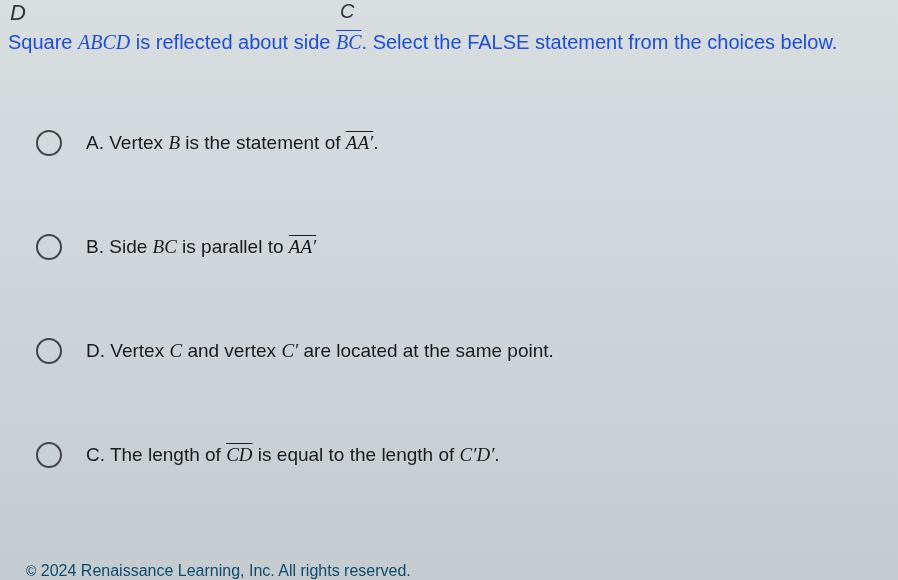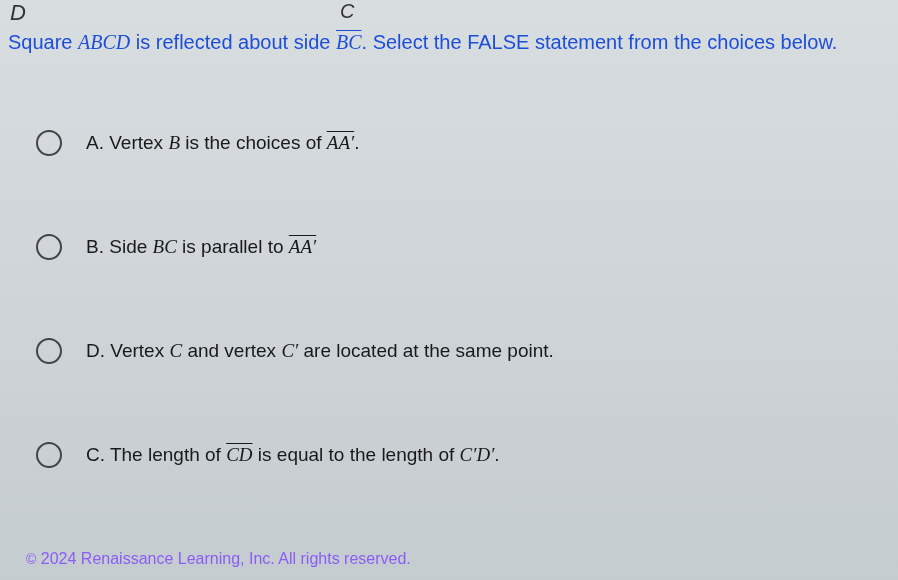--- a/index.html
+++ b/index.html
@@ -75,45 +75,45 @@
     }
     .option-letter {
       font-weight: normal;
     }
     .math-italic {
       font-style: italic;
       font-family: 'Times New Roman', serif;
     }
     .copyright {
       position: absolute;
-      bottom: 12px;
+      bottom: 0;
       left: 26px;
       font-size: 16px;
-      color: #8b5cf6;
+      color: #0c4a6e;
     }
     .copy-symbol {
       font-size: 14px;
     }
   </style>
 </head>
 <body>
 
 <div class="top-fragment">D</div>
 <div class="top-fragment-right">C</div>
 
 <div class="question-text">
   <span>Square </span><span class="math-var">ABCD</span><span> is reflected about side </span><span class="math-var overline">BC</span><span>. Select the FALSE statement from the choices below.</span>
 </div>
 
 <div class="options">
 
   <div class="option">
     <div class="radio-circle"></div>
     <div class="option-text">
-      <span class="option-letter">A.</span><span> Vertex </span><span class="math-italic">B</span><span> is the choices of </span><span class="math-italic overline"><span>AA</span><span>′</span></span><span>.</span>
+      <span class="option-letter">A.</span><span> Vertex </span><span class="math-italic">B</span><span> is the statement of </span><span class="math-italic overline"><span>AA</span><span>′</span></span><span>.</span>
     </div>
   </div>
 
   <div class="option">
     <div class="radio-circle"></div>
     <div class="option-text">
       <span class="option-letter">B.</span><span> Side </span><span class="math-italic">BC</span><span> is parallel to </span><span class="math-italic overline"><span>AA</span><span>′</span></span><span></span>
     </div>
   </div>
 

